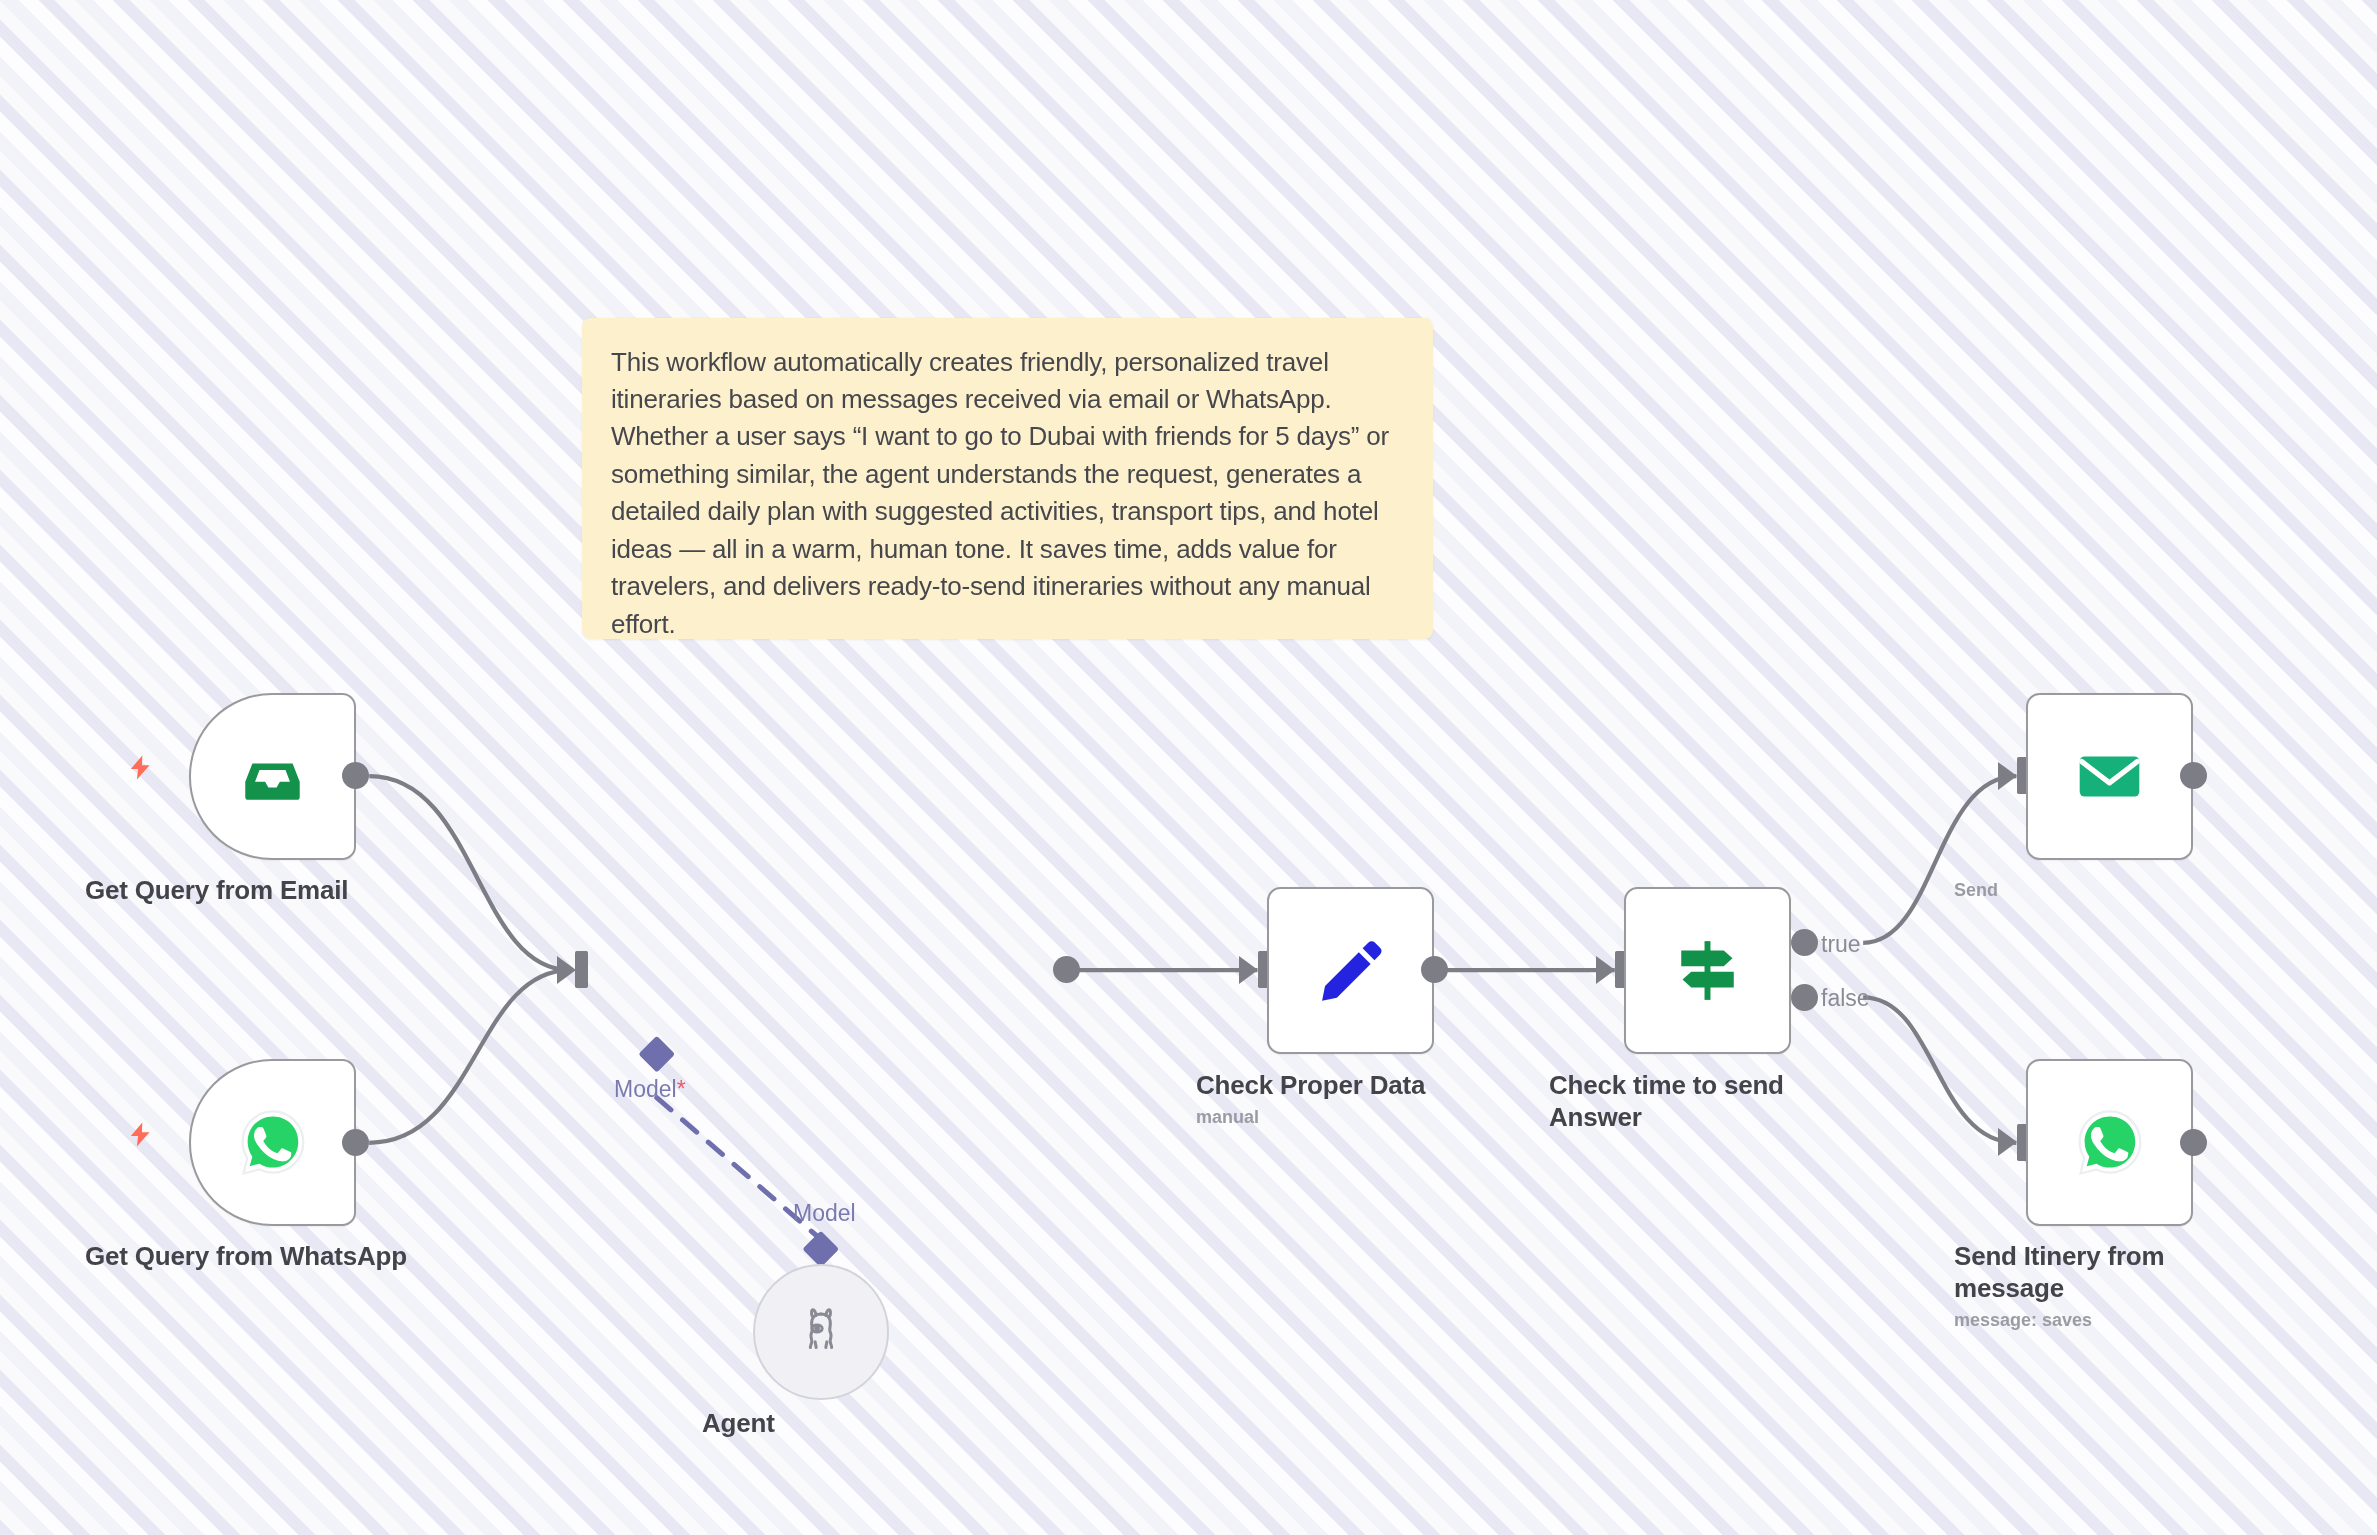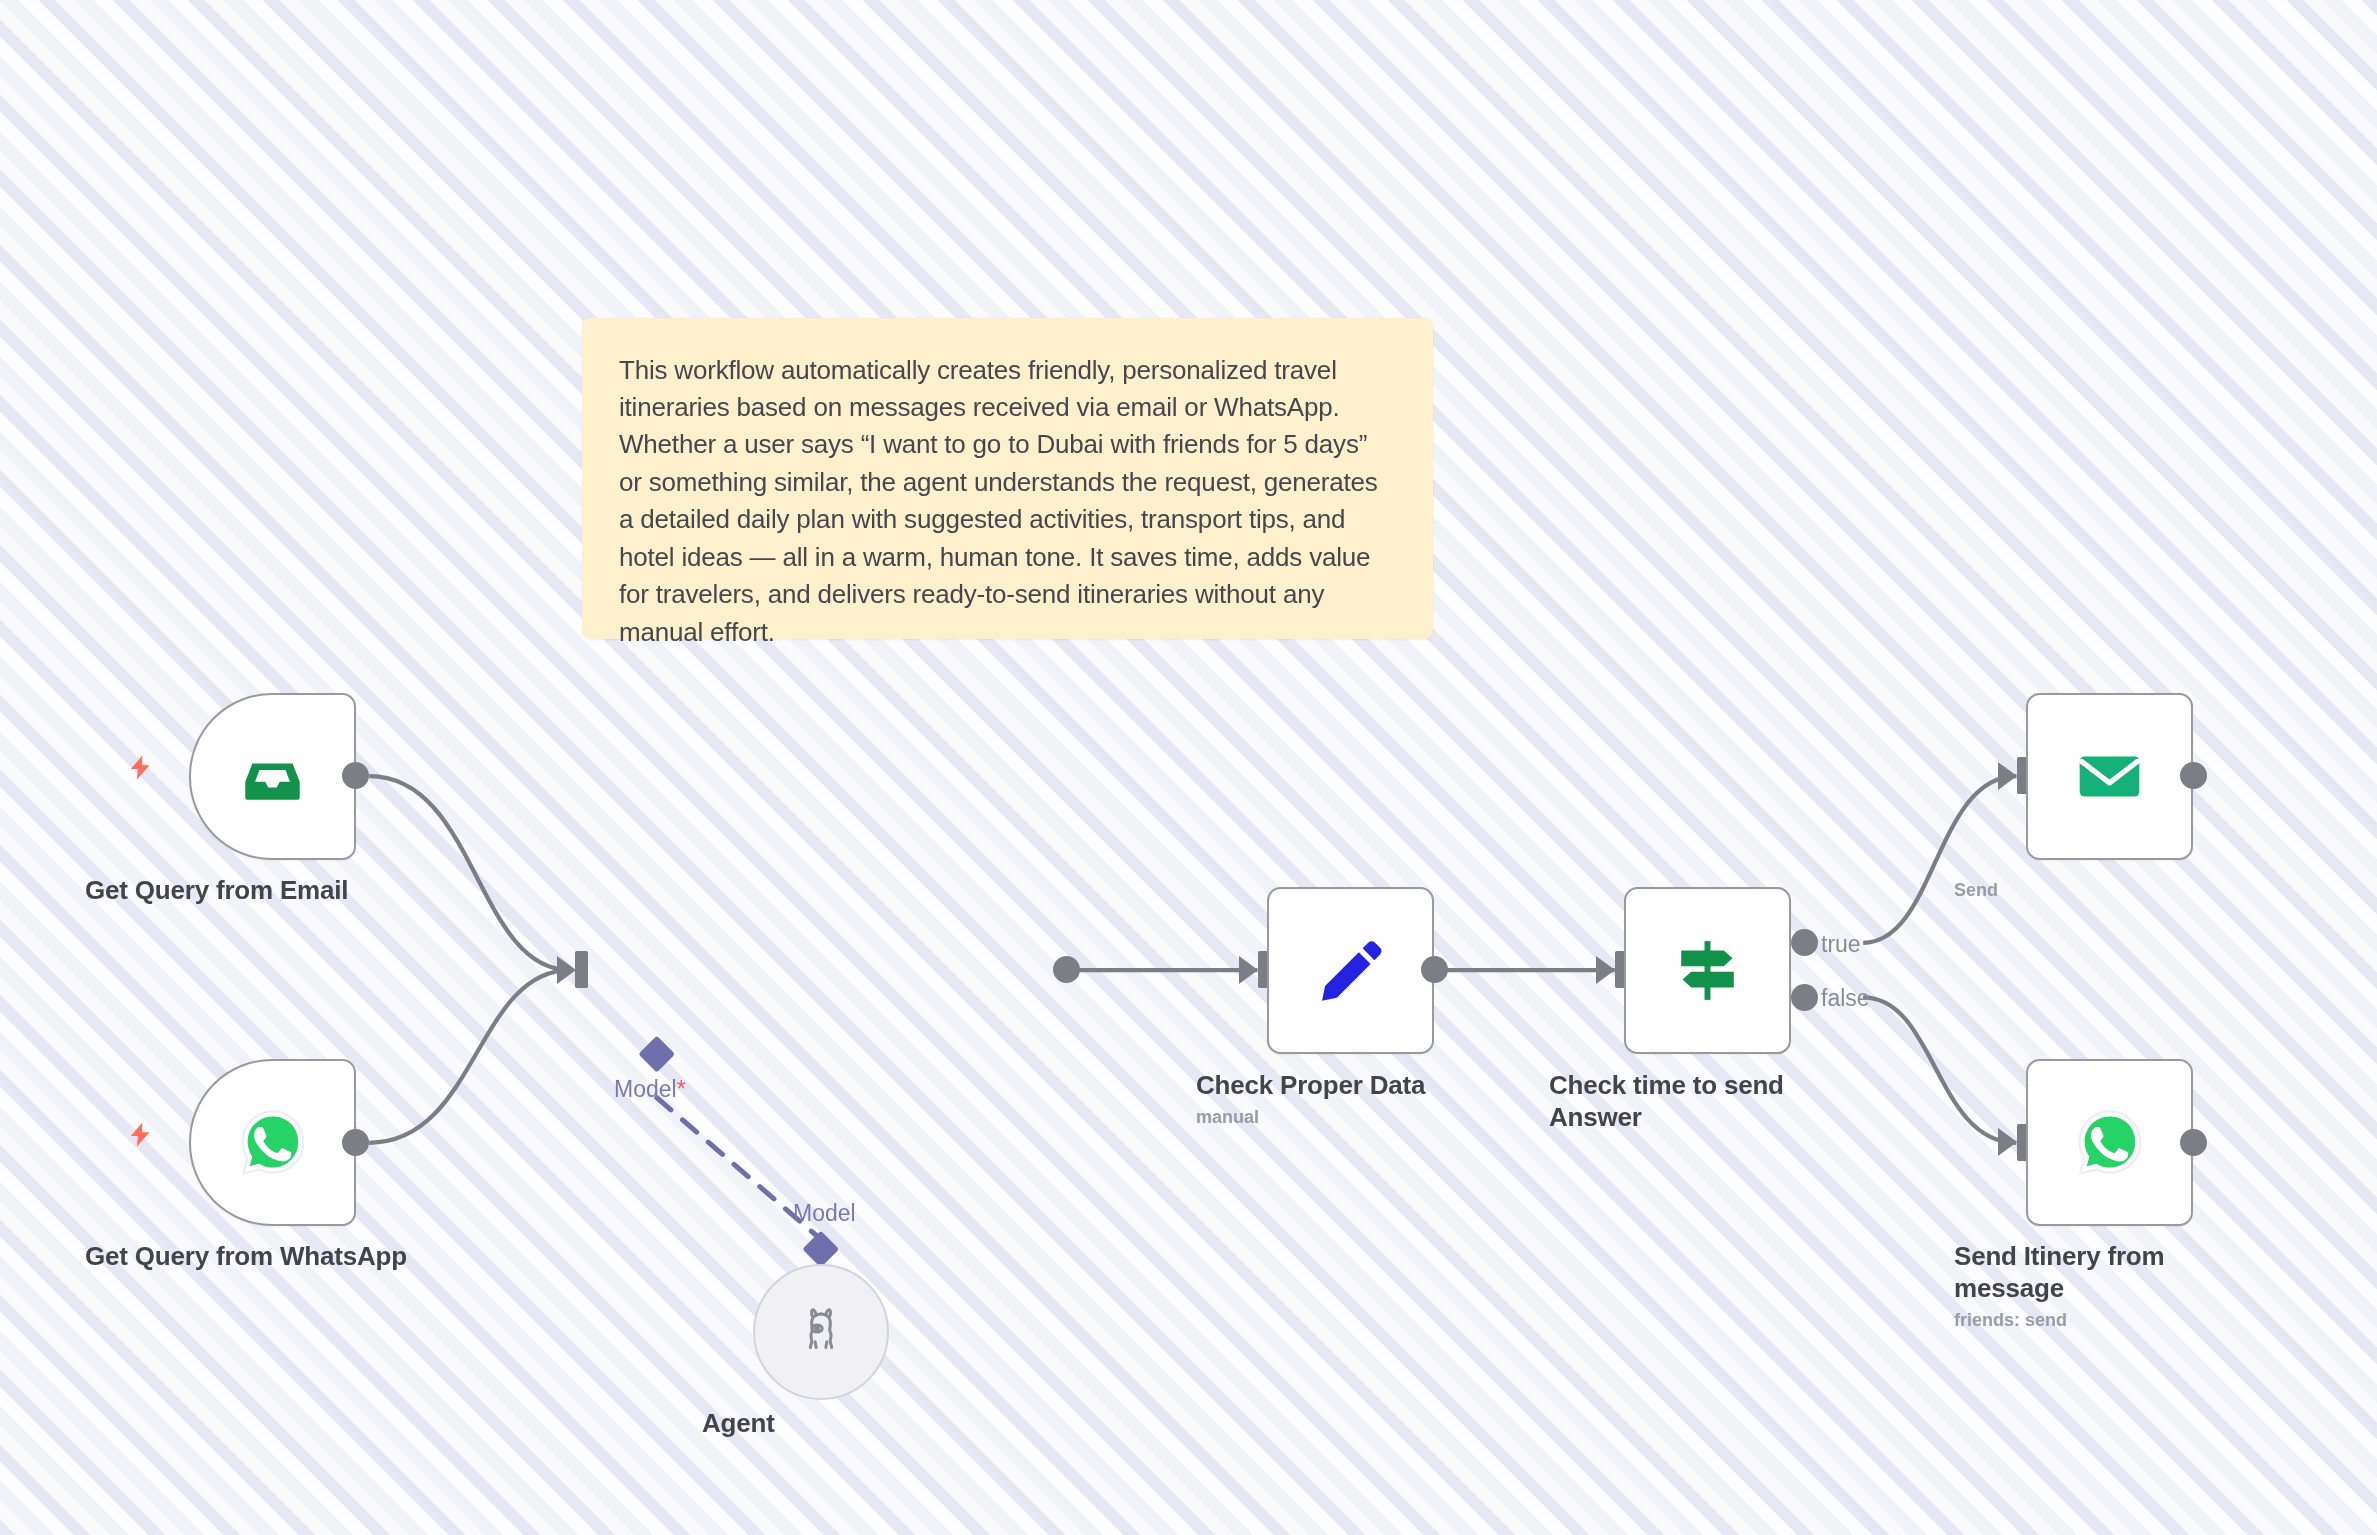--- a/index.html
+++ b/index.html
@@ -169,21 +169,21 @@
   
   .sticky {
     position: absolute;
     background: #fdf0cd;
     border-radius: 8.5px;
     box-sizing: border-box;
     padding: 25.5px 29px 22px 29px;
     box-shadow: 0 0.9px 2.6px rgba(0,0,0,0.06);
   }
   .sticky p {
-    margin: 8px;
+    margin: 0;
     font-size: 26px;
     line-height: 1.44;
     color: #46474d;
     letter-spacing: -0.2px;
   }
 </style>
 </head>
 <body>
 
 <div id="canvas">
@@ -346,17 +346,17 @@
                c 3.4 1.34 4.09 1.07 4.83 1 c .74 -.07 2.38 -.97 2.71 -1.9 c .34 -.94 .34 -1.74 .24 -1.9
                c -.1 -.17 -.37 -.27 -.78 -.47 c -.4 -.2 -2.38 -1.17 -2.75 -1.3 c -.37 -.14 -.64 -.2 -.9 .2
                c -.27 .4 -1.04 1.3 -1.28 1.57 c -.24 .27 -.47 .3 -.87 .1 c -.4 -.2 -1.7 -.63 -3.24 -2
                c -1.2 -1.07 -2 -2.39 -2.24 -2.79 c -.24 -.4 -.03 -.62 .17 -.82 c .18 -.18 .4 -.47 .6 -.7
                c .2 -.24 .27 -.4 .4 -.67 c .14 -.27 .07 -.5 -.03 -.7 c -.1 -.2 -.88 -2.18 -1.21 -2.93 z" fill="#ffffff"></path>
     </svg>
   </div>
   <div class="port-out" style="left:2180px; top:1129px;"></div>
   <div class="caption" style="left:1954px; top:1241px; width:315px;">
     <span>Send Itinery from message</span>
-    <span class="subcaption">friends: send</span>
+    <span class="subcaption">message: saves</span>
   </div>
 
 </div>
 
 
 </body></html>

